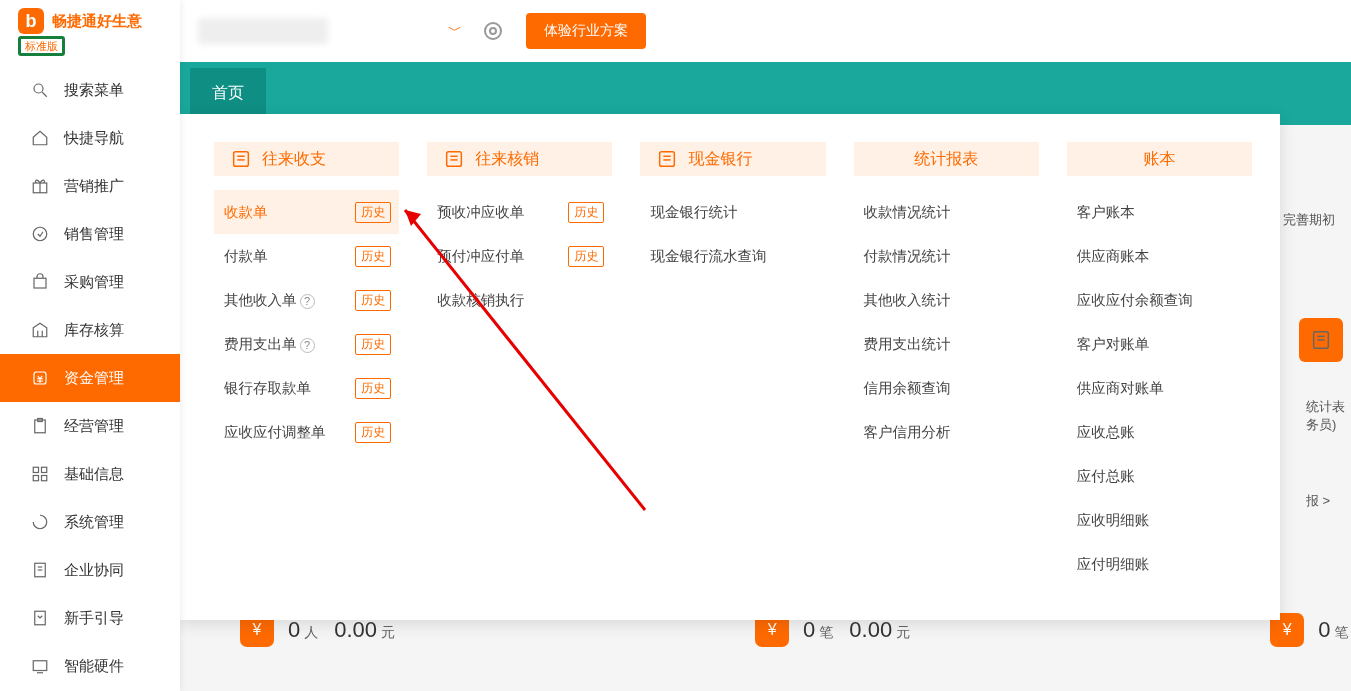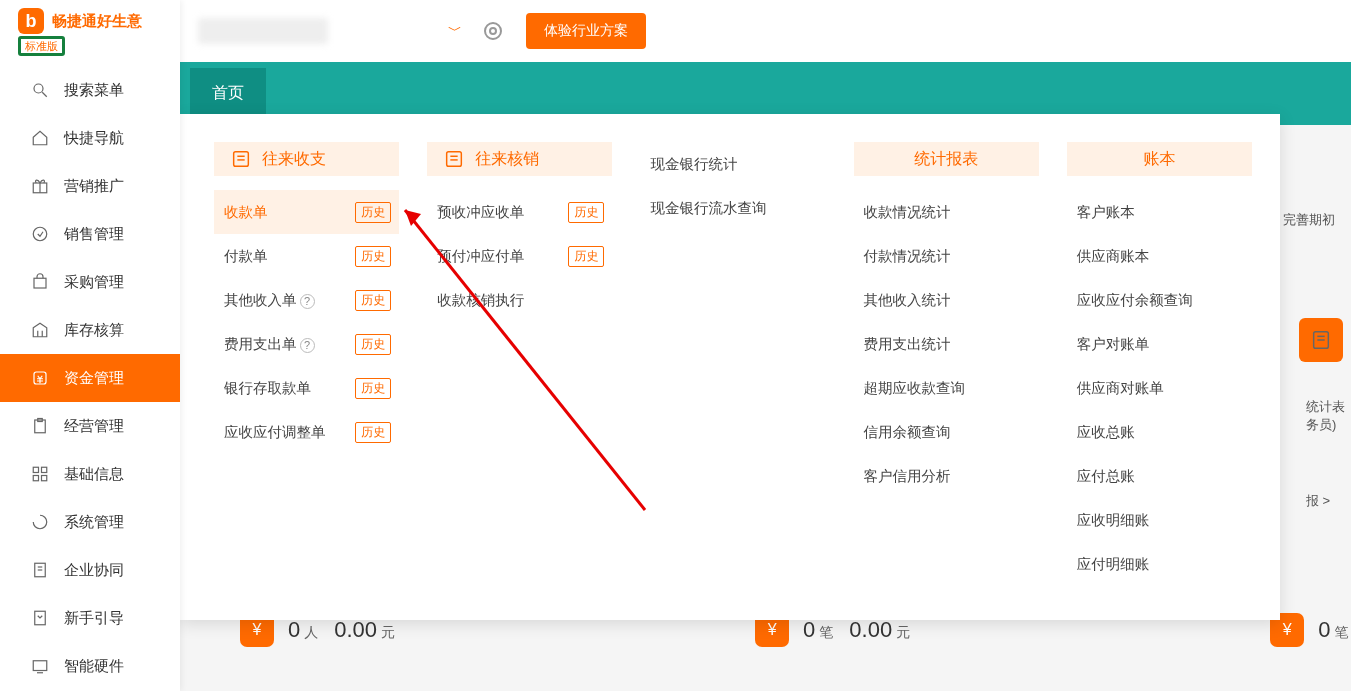--- a/index.html
+++ b/index.html
@@ -486,20 +486,30 @@
         <div class="mega-item-row">
           <span>预付冲应付单</span>
           <span class="hist-tag">历史</span>
         </div>
         <div class="mega-item-row">
           <span>收款核销执行</span>
           <span></span>
         </div>
       </div>
       <div class="mega-col">
+        <div class="col-header">
+          <span class="hdr-icon">
+            <svg width="22" height="22" viewBox="0 0 24 24">
+              <rect x="4" y="4" width="16" height="16" rx="2" fill="none" stroke="#ff6a00" stroke-width="1.6"></rect>
+              <line x1="8" y1="9" x2="16" y2="9" stroke="#ff6a00" stroke-width="1.6"></line>
+              <line x1="8" y1="13" x2="16" y2="13" stroke="#ff6a00" stroke-width="1.6"></line>
+            </svg>
+          </span>
+          <span>现金银行</span>
+        </div>
         <div class="mega-item-row">
           <span>现金银行统计</span>
           <span></span>
         </div>
         <div class="mega-item-row">
           <span>现金银行流水查询</span>
           <span></span>
         </div>
       </div>
       <div class="mega-col">
@@ -513,24 +523,20 @@
         <div class="mega-item-row">
           <span>付款情况统计</span>
           <span></span>
         </div>
         <div class="mega-item-row">
           <span>其他收入统计</span>
           <span></span>
         </div>
         <div class="mega-item-row">
           <span>费用支出统计</span>
-          <span></span>
-        </div>
-        <div class="mega-item-row">
-          <span>超期应收款查询</span>
           <span></span>
         </div>
         <div class="mega-item-row">
           <span>信用余额查询</span>
           <span></span>
         </div>
         <div class="mega-item-row">
           <span>客户信用分析</span>
           <span></span>
         </div>

